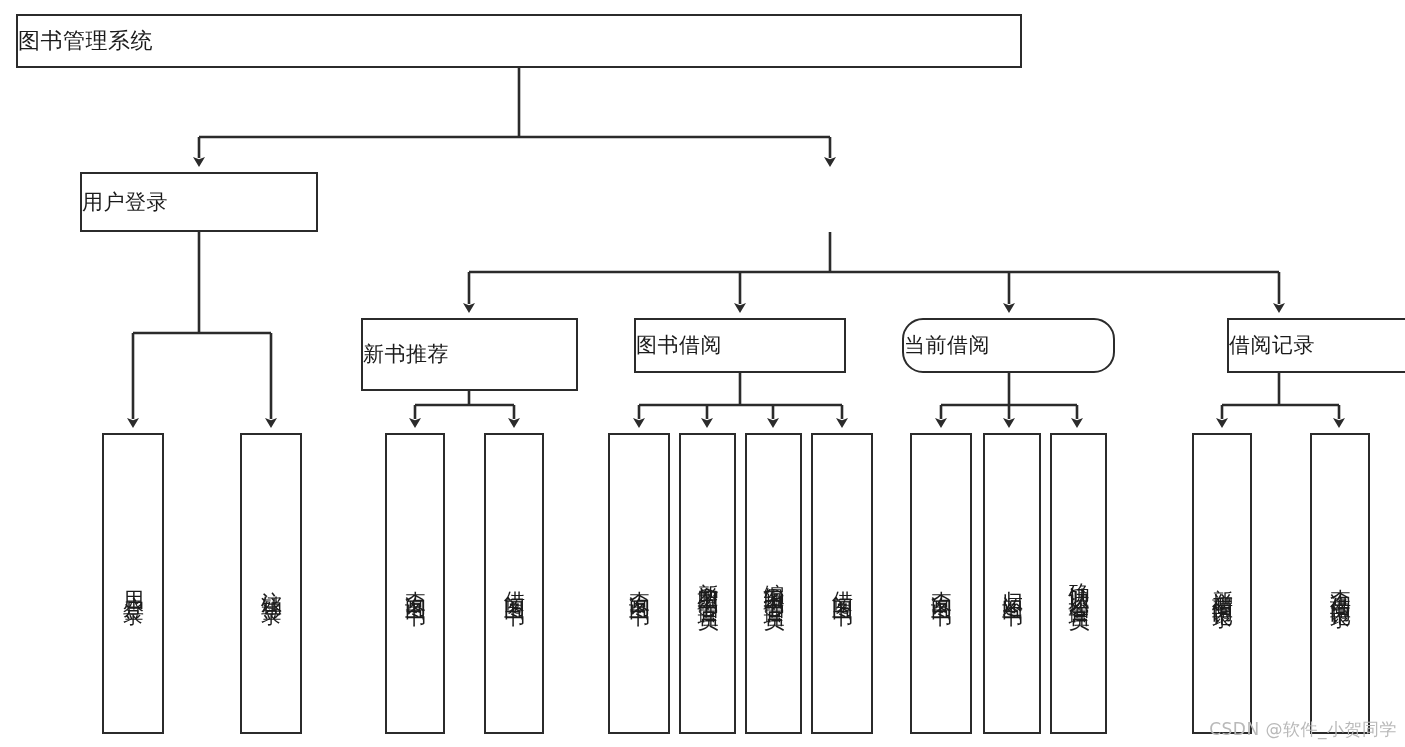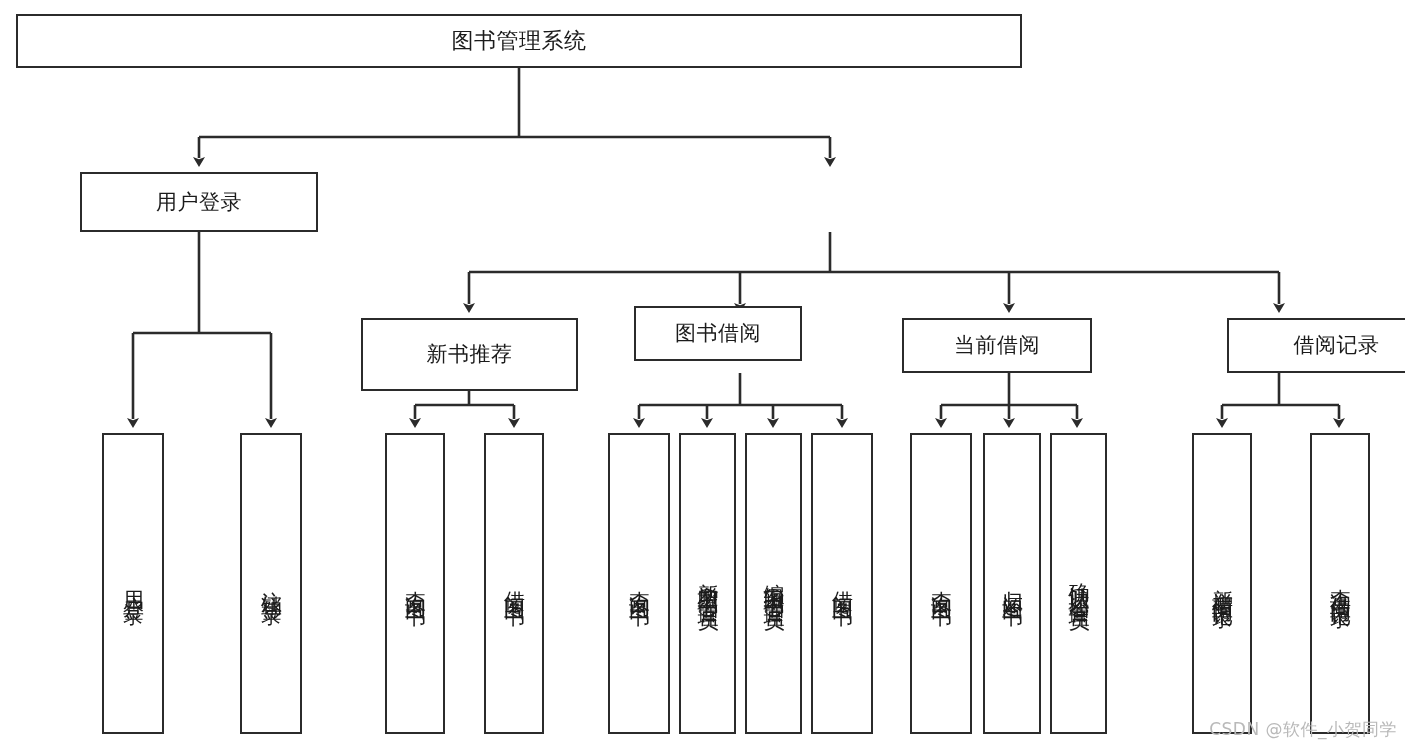--- a/index.html
+++ b/index.html
@@ -13,21 +13,20 @@
 
   svg#wires{position:absolute;left:0;top:0;width:1405px;height:747px;}
 
   .node{
     position:absolute;
     box-sizing:border-box;
     background:#ffffff;
     border:2.5px solid #2b2b2b;
     display:flex;
     align-items:center;
-    justify-content:center;
     color:#1b1b1b;
   }
   .node .lbl{
     display:block;
     text-align:center;
     line-height:1.06;
     white-space:nowrap;
   }
 
   
@@ -121,24 +120,24 @@
     <span class="lbl">图书管理系统</span>
   </div>
 
   <div class="node h-node" style="left:80px;top:172px;width:238px;height:60px;">
     <span class="lbl">用户登录</span>
   </div>
 
   <div class="node h-node" style="left:361px;top:318px;width:217px;height:73px;">
     <span class="lbl">新书推荐</span>
   </div>
-  <div class="node h-node" style="left:634px;top:306px;width:168px;height:55px;">
+  <div class="node h-node" style="left:634px;top:318px;width:212px;height:55px;">
     <span class="lbl">图书借阅</span>
   </div>
-  <div class="node h-node" style="left:902px;top:318px;width:190px;height:55px;">
+  <div class="node h-node" style="left:902px;top:318px;width:213px;height:55px;border-radius:21px;">
     <span class="lbl">当前借阅</span>
   </div>
   <div class="node h-node" style="left:1227px;top:318px;width:219px;height:55px;">
     <span class="lbl">借阅记录</span>
   </div>
 
   <div class="node v-node" style="left:102px;top:433px;width:62px;height:301px;">
     <span class="lbl">用户登录</span>
   </div>
   <div class="node v-node" style="left:240px;top:433px;width:62px;height:301px;">

